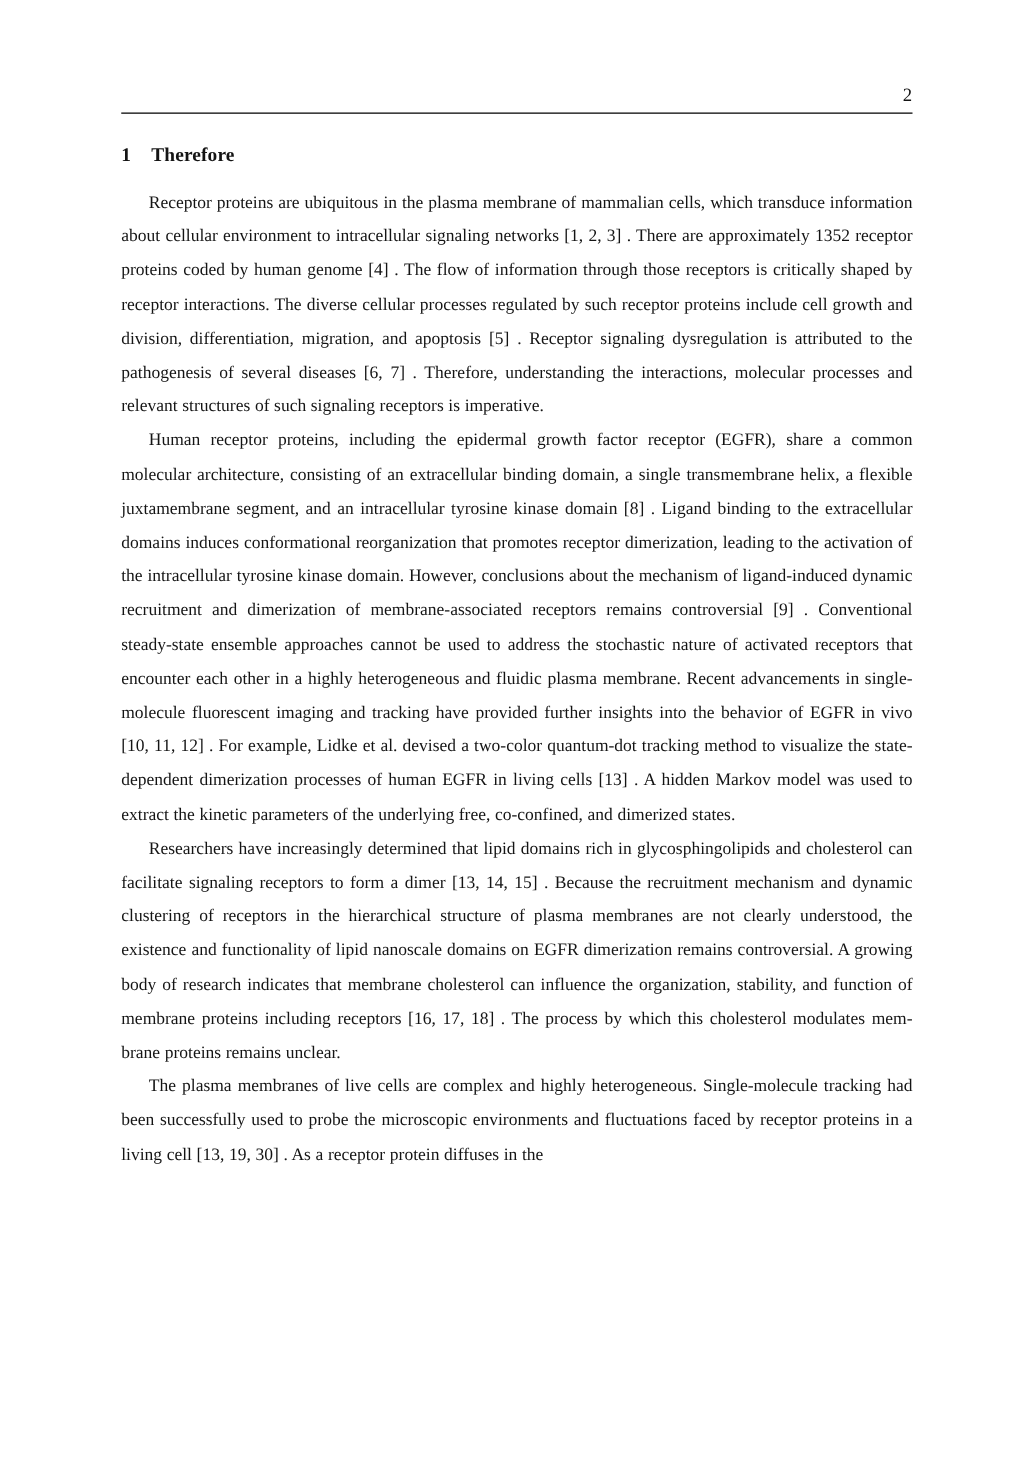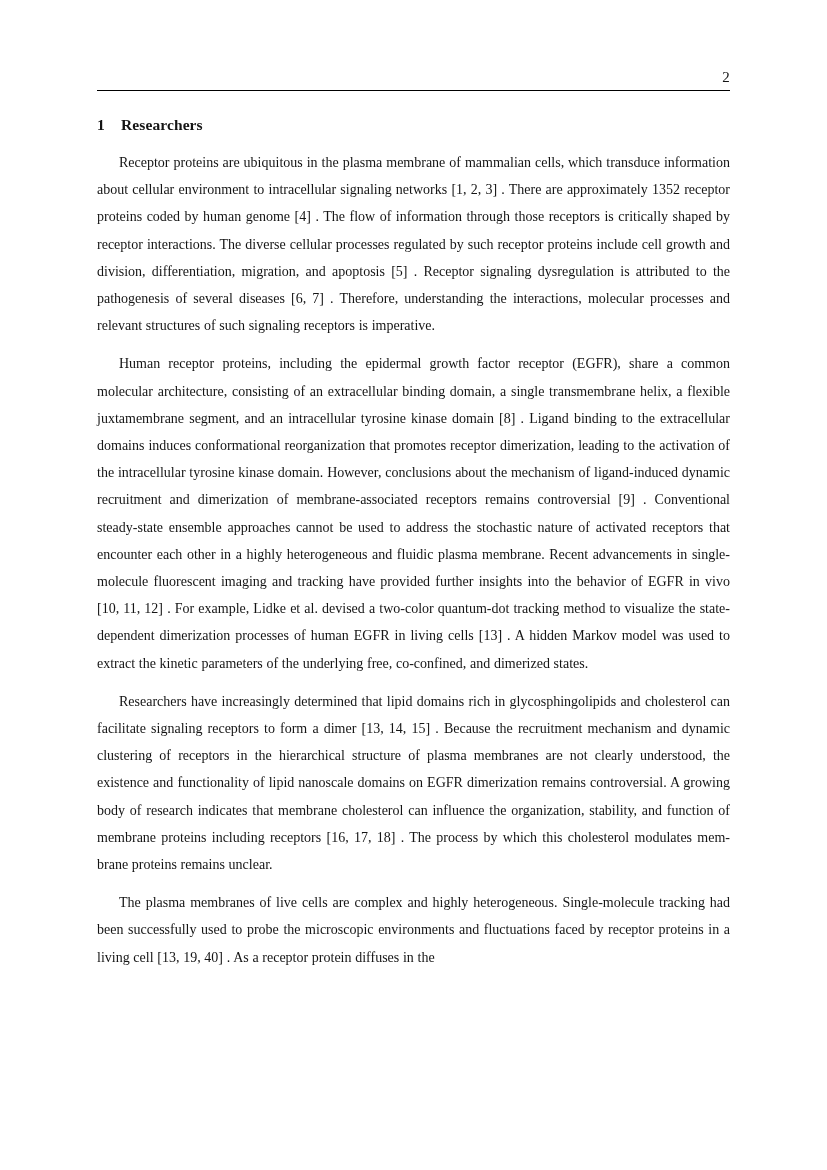--- a/index.html
+++ b/index.html
@@ -72,40 +72,40 @@
     font-size: 14px;
     line-height: 27.2px;
     text-align: justify;
     text-justify: inter-word;
     text-indent: 22px;
     hyphens: manual;
     -webkit-hyphens: manual;
     word-spacing: 0.2px;
   }
   p.para + p.para {
-    margin-top: 11px;
+    margin-top: 0px;
   }
 </style>
 </head>
 <body>
 
 <div class="page">
 
   <div class="header">
     <div class="header-row">
       <span class="page-number">2</span>
     </div>
     <div class="header-rule"></div>
   </div>
 
   <div class="content">
 
     <h1 class="section-heading">
-      <span class="sec-num">1</span><span>Researchers</span>
+      <span class="sec-num">1</span><span>Therefore</span>
     </h1>
 
     <p class="para">Receptor proteins are ubiquitous in the plasma membrane of mammalian cells, which trans­duce information about cellular environment to intracellular signaling networks [1, 2, 3] . There are approximately 1352 receptor proteins coded by human genome [4] . The flow of informa­tion through those receptors is critically shaped by receptor interactions. The diverse cellular processes regulated by such receptor proteins include cell growth and division, differentiation, migration, and apoptosis [5] . Receptor signaling dysregulation is attributed to the pathogenesis of several diseases [6, 7] . Therefore, understanding the interactions, molecular processes and relevant structures of such signaling receptors is imperative.</p>
     <p class="para">Human receptor proteins, including the epidermal growth factor receptor (EGFR), share a common molecular architecture, consisting of an extracellular binding domain, a single trans­membrane helix, a flexible juxtamembrane segment, and an intracellular tyrosine kinase do­main [8] . Ligand binding to the extracellular domains induces conformational reorganization that promotes receptor dimerization, leading to the activation of the intracellular tyrosine kinase domain. However, conclusions about the mechanism of ligand-induced dynamic recruitment and dimerization of membrane-associated receptors remains controversial [9] . Conventional steady-state ensemble approaches cannot be used to address the stochastic nature of activated receptors that encounter each other in a highly heterogeneous and fluidic plasma membrane. Recent advancements in single-molecule fluorescent imaging and tracking have provided further insights into the behavior of EGFR in vivo [10, 11, 12] . For example, Lidke et al. devised a two-color quantum-dot tracking method to visualize the state-dependent dimerization processes of human EGFR in living cells [13] . A hidden Markov model was used to extract the kinetic parameters of the underlying free, co-confined, and dimerized states.</p>
     <p class="para">Researchers have increasingly determined that lipid domains rich in glycosphingolipids and cholesterol can facilitate signaling receptors to form a dimer [13, 14, 15] . Because the recruit­ment mechanism and dynamic clustering of receptors in the hierarchical structure of plasma membranes are not clearly understood, the existence and functionality of lipid nanoscale do­mains on EGFR dimerization remains controversial. A growing body of research indicates that membrane cholesterol can influence the organization, stability, and function of membrane pro­teins including receptors [16, 17, 18] . The process by which this cholesterol modulates mem­brane proteins remains unclear.</p>
-    <p class="para">The plasma membranes of live cells are complex and highly heterogeneous. Single-molecule tracking had been successfully used to probe the microscopic environments and fluctuations faced by receptor proteins in a living cell [13, 19, 40] . As a receptor protein diffuses in the</p>
+    <p class="para">The plasma membranes of live cells are complex and highly heterogeneous. Single-molecule tracking had been successfully used to probe the microscopic environments and fluctuations faced by receptor proteins in a living cell [13, 19, 30] . As a receptor protein diffuses in the</p>
 
   </div>
 </div>
 
 </body></html>

